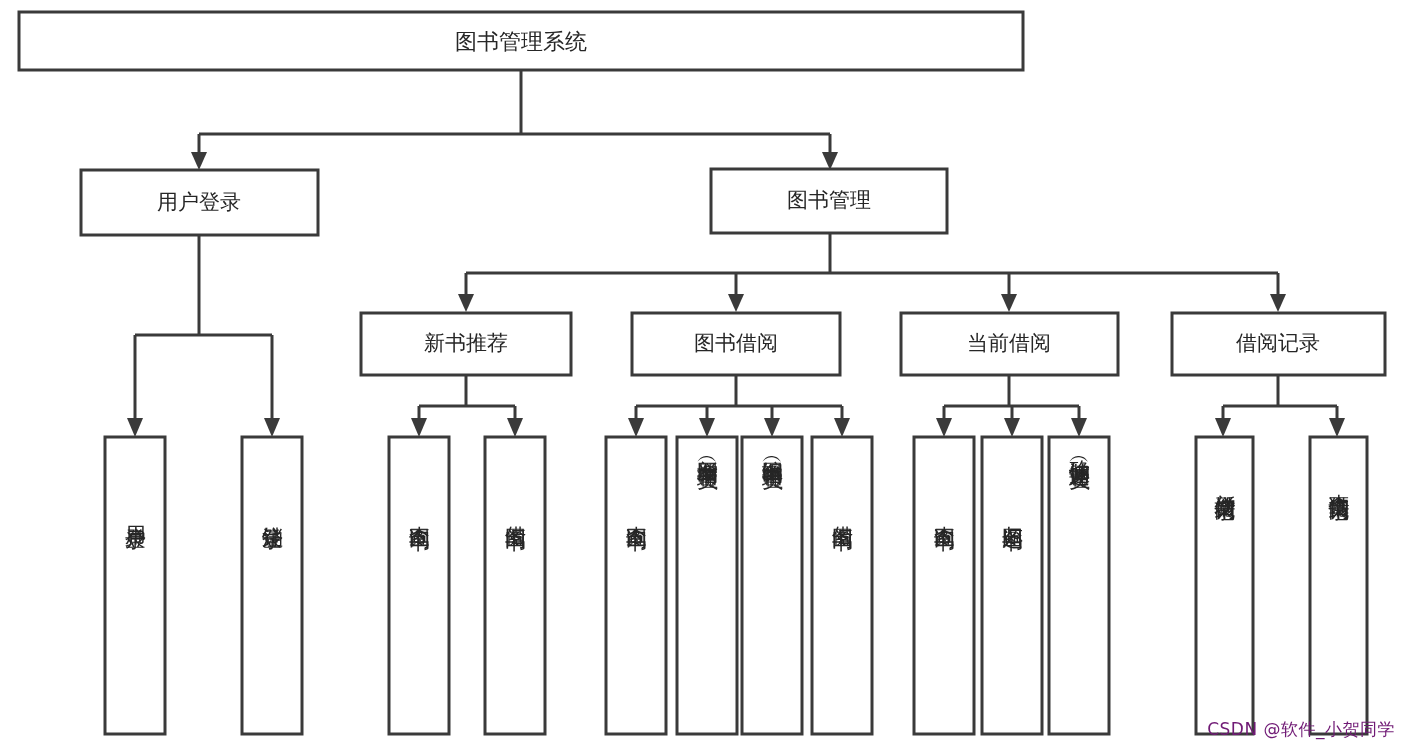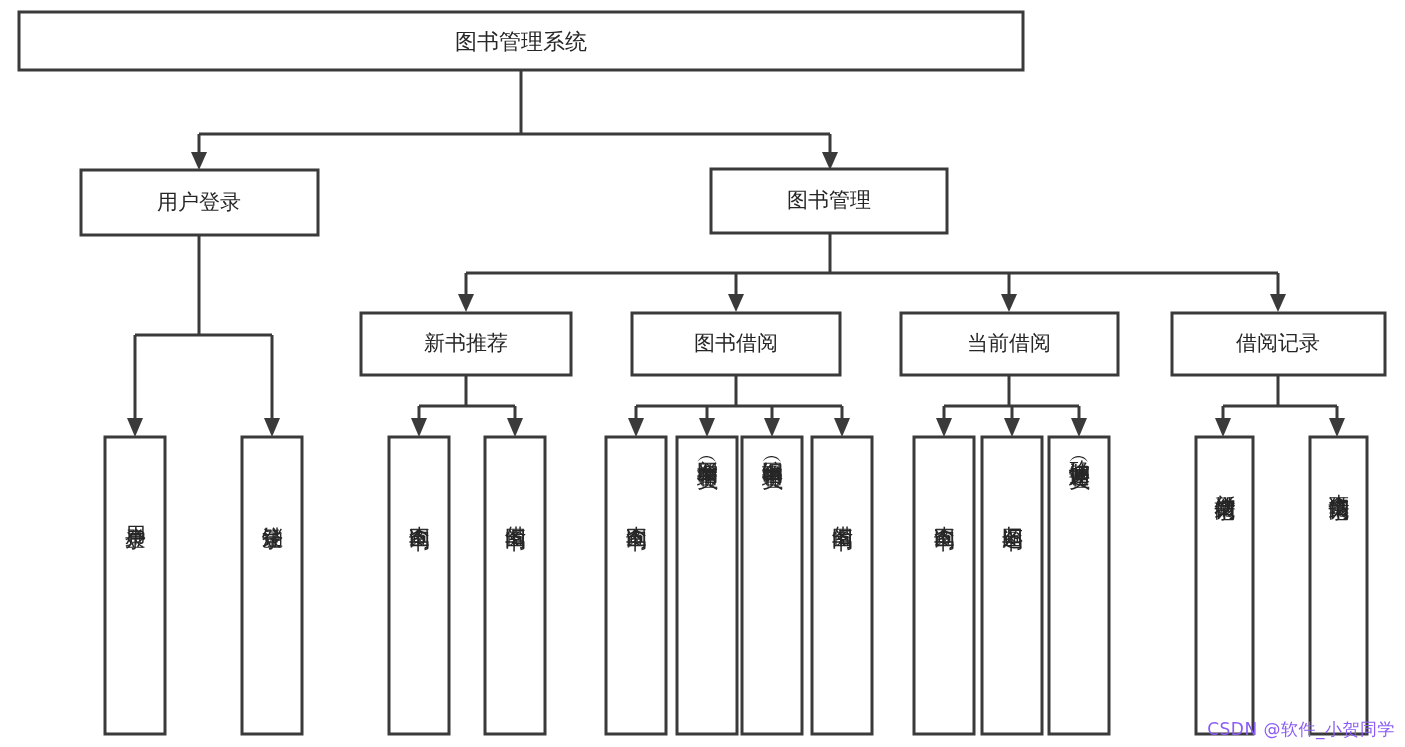--- a/index.html
+++ b/index.html
@@ -66,21 +66,21 @@
     color: #262626;
     letter-spacing: 1.5px;
     white-space: nowrap;
   }
   .watermark {
     position: absolute;
     right: 10px;
     bottom: 6px;
     font-family: "DejaVu Sans", "Liberation Sans", sans-serif;
     font-size: 17px;
-    color: #8b5cf6;
+    color: #701a75;
     letter-spacing: 0.5px;
     white-space: nowrap;
   }
 </style>
 </head>
 <body>
 
 <div id="diagram-root">
 
   <svg width="1405" height="747" viewBox="0 0 1405 747">

